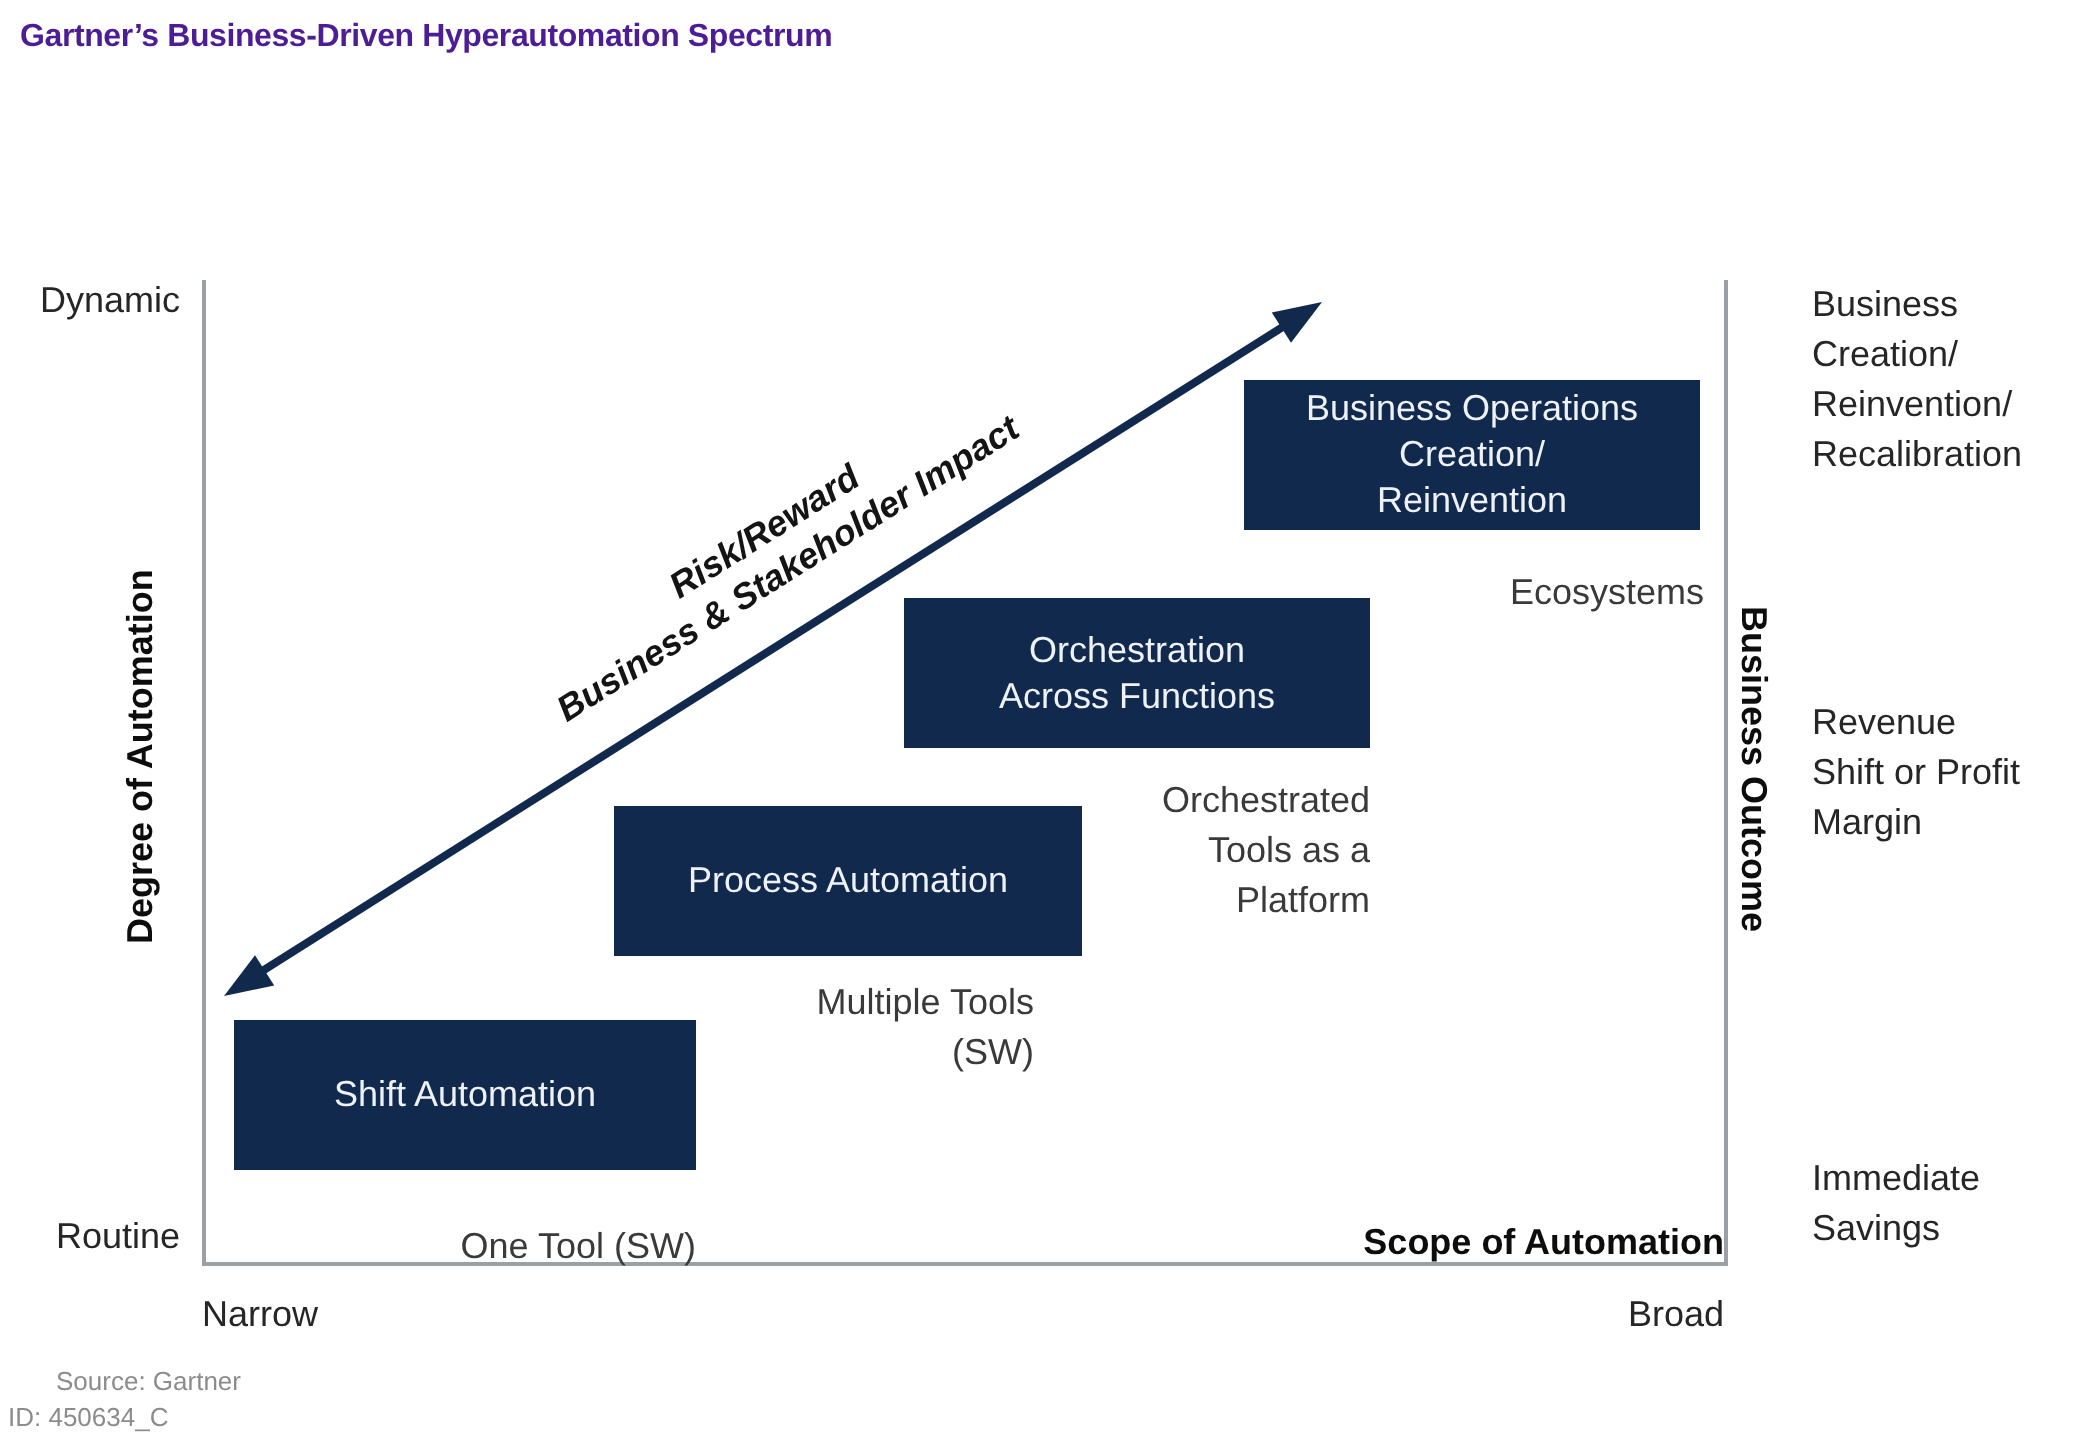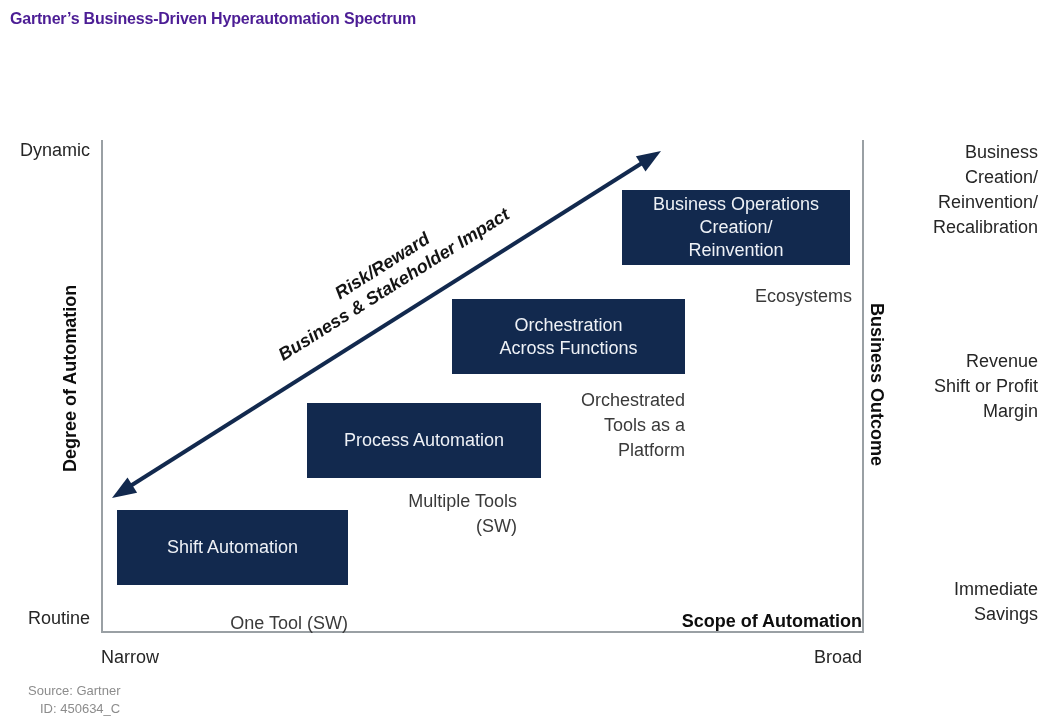--- a/index.html
+++ b/index.html
@@ -25,21 +25,21 @@
     font-size:18px; font-weight:bold; color:#0d0d0d;
   }
   .vtitle {
     position:absolute; writing-mode:vertical-rl; text-align:center;
     font-size:18px; font-weight:bold; color:#0d0d0d;
   }
   .vtitle.left  { left:60px; top:238px; height:280px; transform:rotate(180deg); }
   .vtitle.right { left:866px; top:288px; height:194px; }
   .outcome {
     position:absolute; left:906px; width:132px; font-size:18px; line-height:25px;
-    color:#262626; white-space:pre-line;text-align:right;
+    color:#262626; white-space:pre-line;
   }
   .o1 { top:140px; }
   .o2 { top:349px; }
   .o3 { top:577px; }
   .box {
     position:absolute; background:#12294e; color:#eef1f6;
     display:flex; align-items:center; justify-content:center; text-align:center;
     font-size:18px; line-height:23px; white-space:pre-line;
   }
   .b1 { left:117px; top:510px; width:231px; height:75px; }
@@ -56,21 +56,21 @@
   .s4 { left:622px; width:230px; top:284px; }
   .arrow-svg { position:absolute; left:0; top:0; width:1038px; height:727px; pointer-events:none; }
   .arrowlabel {
     position:absolute; left:218px; top:253px; width:340px;
     transform:rotate(-32.3deg); transform-origin:center center;
     text-align:center; font-size:18px; line-height:22px;
     font-weight:bold; font-style:italic; color:#141414;
   }
   .src { position:absolute; left:4px; font-size:13px; color:#8c8c8c; }
   .src1 { top:683px;margin-left:24px; }
-  .src2 { top:701px;margin-left:36px; }
+  .src2 { top:701px; }
 </style>
 </head>
 <body>
 
 <div class="stage">
 
   <div class="title">Gartner’s Business-Driven Hyperautomation Spectrum</div>
 
   <div class="plot"></div>
 

